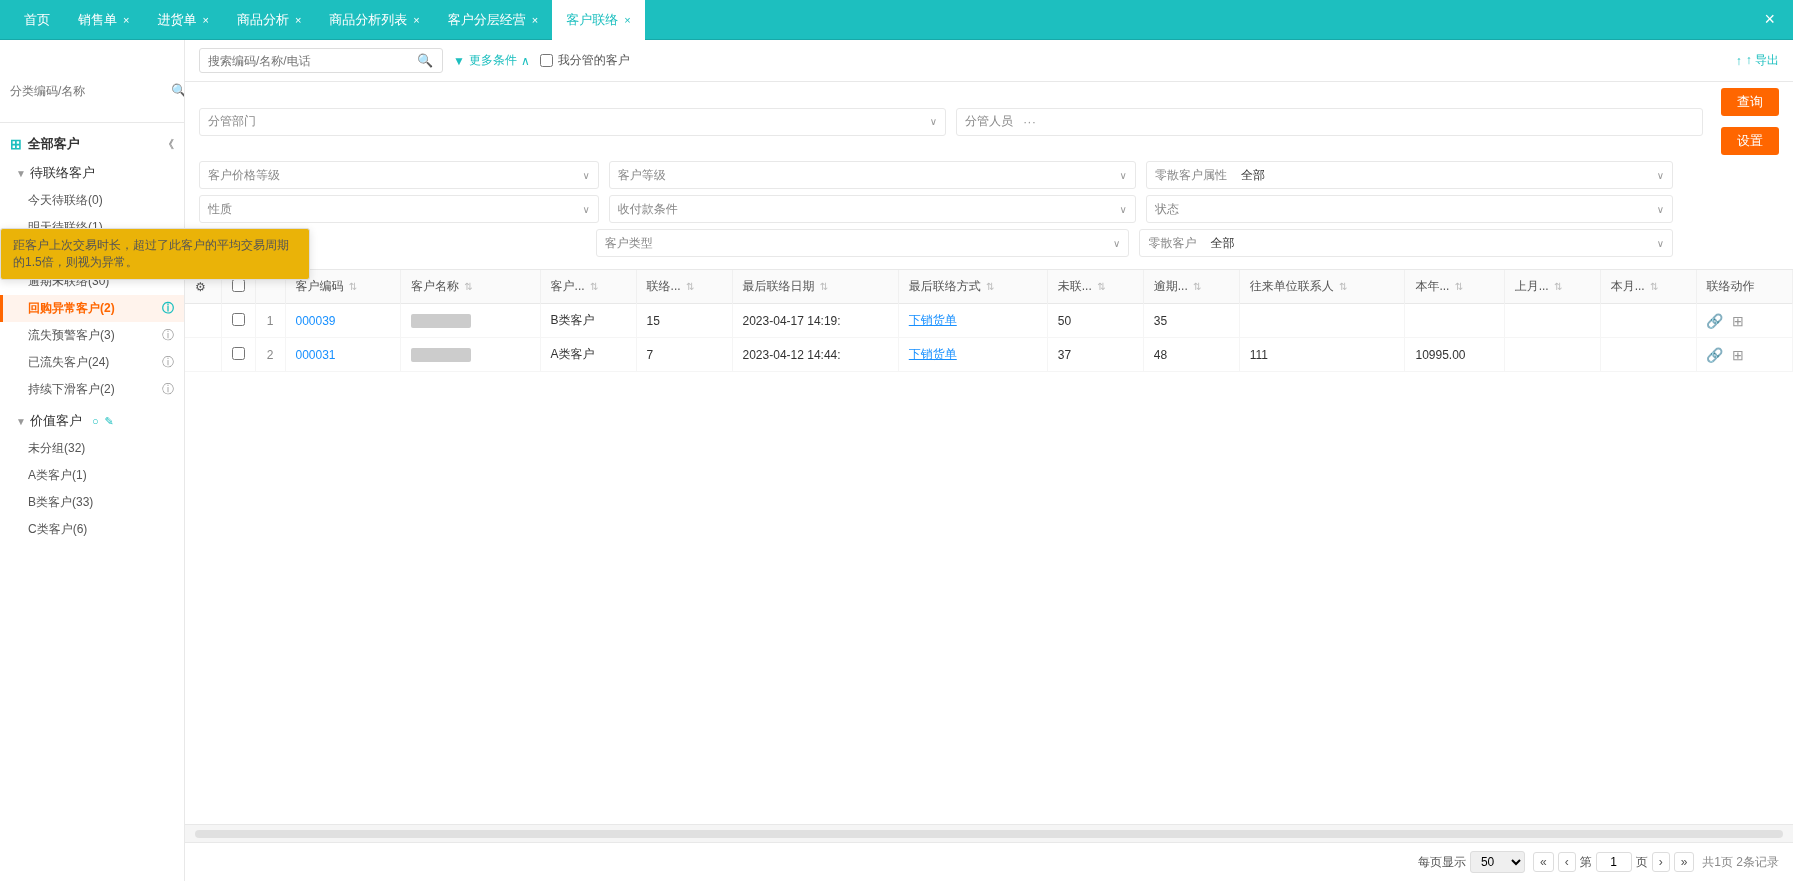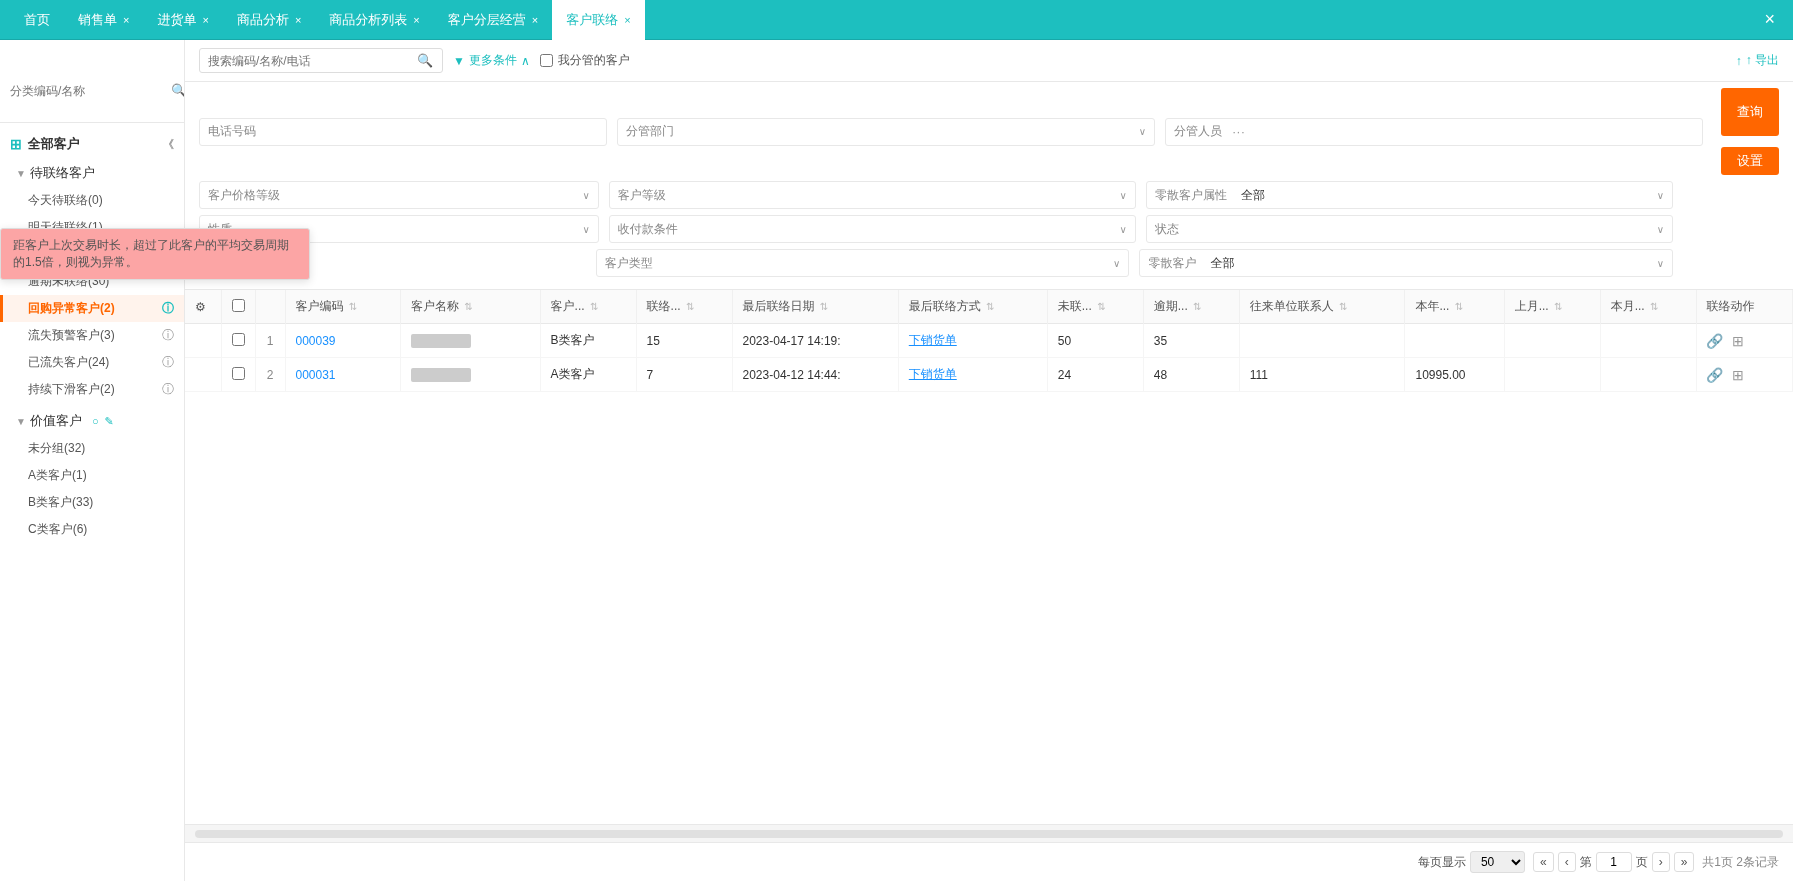--- a/index.html
+++ b/index.html
@@ -50,21 +50,21 @@
     .sidebar-group-label .arrow { color: #999; font-size: 10px; }
 
     .sidebar-item {
       padding: 5px 10px 5px 28px; font-size: 12px; color: #555; cursor: pointer;
       display: flex; align-items: center; justify-content: space-between;
     }
     .sidebar-item.active { background: #fff3ec; color: #ff6600; font-weight: bold; border-left: 3px solid #ff6600; padding-left: 25px; }
 
     
     .tooltip-box {
-      position: absolute; left: 0; top: 228px; background: #fca5a5; border: 1px solid #ddd;
+      position: absolute; left: 0; top: 228px; background: #eab308; border: 1px solid #ddd;
       border-radius: 3px; padding: 8px 12px; font-size: 12px; color: #555; z-index: 100;
       width: 310px; box-shadow: 0 2px 8px rgba(0,0,0,0.12);
     }
 
     
     .content-area { flex: 1; display: flex; flex-direction: column; overflow: hidden; }
 
     
     .filter-bar {
       background: #fff; border-bottom: 1px solid #e8e8e8; padding: 8px 14px;
@@ -94,21 +94,21 @@
     .filter-cell {
       display: flex; align-items: center; flex: 1; gap: 6px; border: 1px solid #e8e8e8;
       border-radius: 3px; padding: 4px 8px; min-height: 28px; position: relative;
     }
     .filter-cell label { font-size: 12px; color: #888; white-space: nowrap; margin-right: 4px; }
     .filter-cell .dropdown-arrow { margin-left: auto; color: #999; font-size: 10px; }
     .filter-cell .dots { color: #999; cursor: pointer; }
 
     .btn-query {
       background: #ff6600; color: #fff; border: none; border-radius: 3px;
-      padding: 15px 16px; font-size: 13px; cursor: pointer; font-family: inherit;
+      padding: 5px 16px; font-size: 13px; cursor: pointer; font-family: inherit;
     }
     .btn-settings {
       background: #ff6600; color: #fff; border: none; border-radius: 3px;
       padding: 5px 16px; font-size: 13px; cursor: pointer; font-family: inherit;
       margin-top: 7px;
     }
 
     .filter-actions { display: flex; flex-direction: column; gap: 4px; margin-left: 8px; }
 
     
@@ -290,23 +290,20 @@
       </label>
       <div class="filter-spacer"></div>
       <div class="export-btn">
         <span>↑</span>
         <span>↑ 导出</span>
       </div>
     </div>
 
     <div class="adv-filters">
       <div class="filter-row">
-        <div class="filter-cell" style="flex:1.5">
-          <label>电话号码</label>
-        </div>
         <div class="filter-cell" style="flex:2">
           <label>分管部门</label>
           <span class="dropdown-arrow">∨</span>
         </div>
         <div class="filter-cell" style="flex:2">
           <label>分管人员</label>
           <span class="dots">···</span>
         </div>
         <div class="filter-actions">
           <button class="btn-query">查询</button>
@@ -459,21 +456,21 @@
             <td>
               <input type="checkbox" style="">
             </td>
             <td class="row-num">2</td>
             <td style="color:#1890ff;cursor:pointer">000031</td>
             <td><span class="blurred"></span></td>
             <td>A类客户</td>
             <td>7</td>
             <td>2023-04-12 14:44:</td>
             <td class="link">下销货单</td>
-            <td>24</td>
+            <td>37</td>
             <td>48</td>
             <td>111</td>
             <td>10995.00</td>
             <td></td>
             <td></td>
             <td>
               <div class="action-icons">
                 <span class="action-icon">🔗</span>
                 <span class="action-icon">⊞</span>
               </div>

